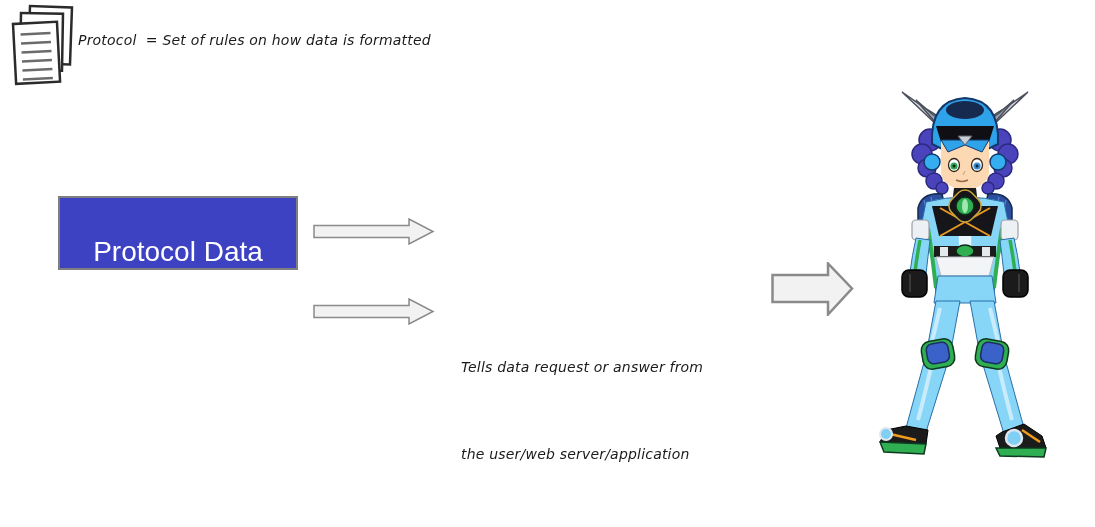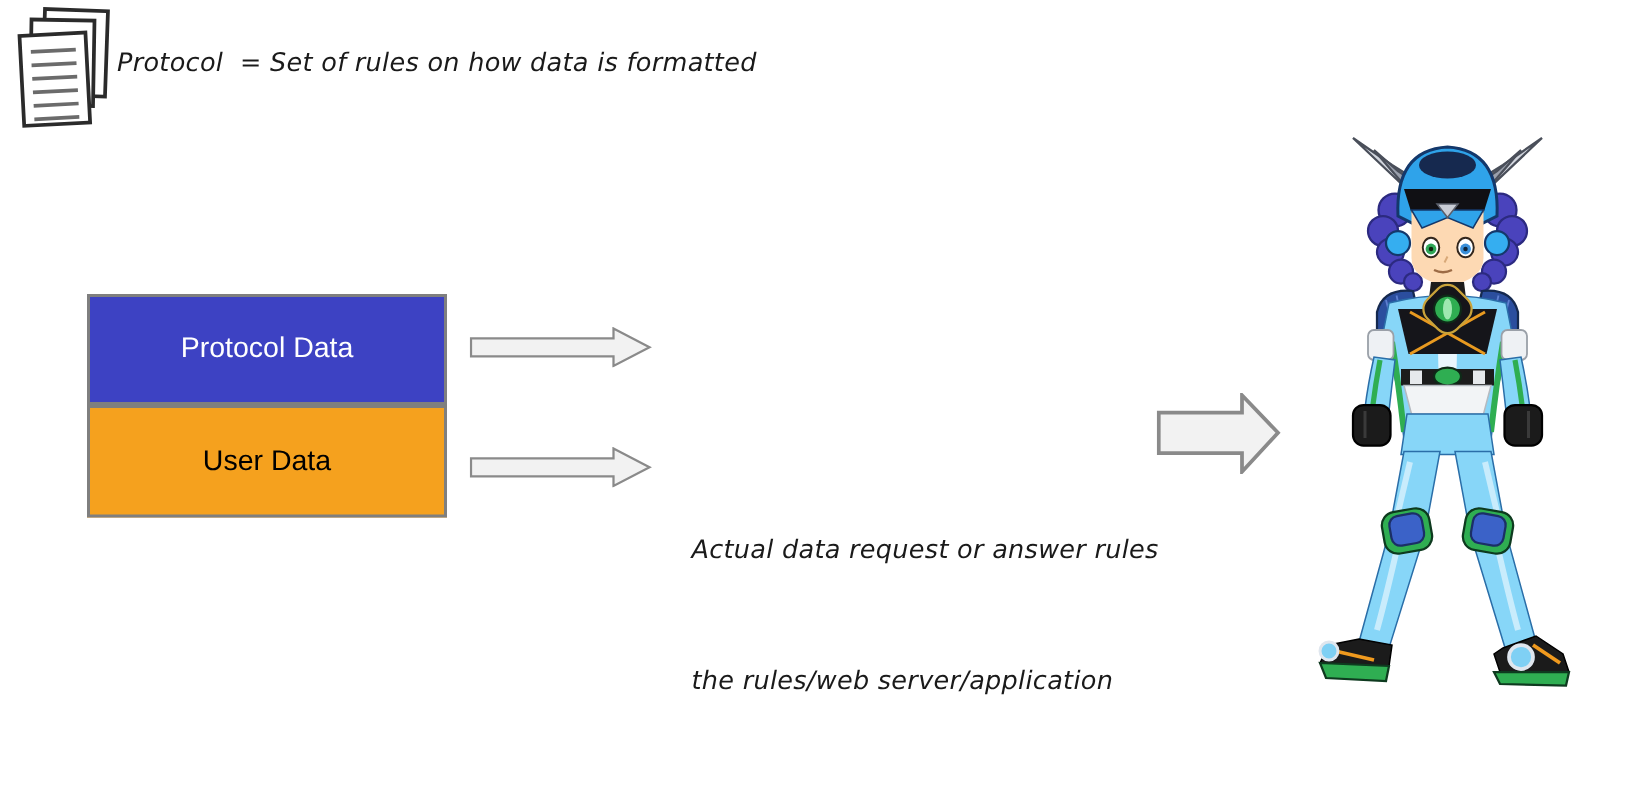--- a/index.html
+++ b/index.html
@@ -9,32 +9,32 @@
     width:1095px; height:527px;
     background:#ffffff;
     overflow:hidden;
     font-family:"DejaVu Sans", sans-serif;
   }
   .hand {
     position:absolute;
     font-family:"DejaVu Sans", sans-serif;
     font-style:italic;
     color:#1a1a1a;
-    font-size:17px;
+    font-size:14px;
     letter-spacing:0.2px;
     white-space:pre;
   }
   .abs { position:absolute; }
   .stack-box {
     position:absolute;
     left:58px; width:240px;
     border:2px solid #7f7f7f;
-    display:flex; align-items:center; justify-content:center;
+    display:flex; align-items:flex-end; justify-content:center;
     font-family:"Liberation Sans", sans-serif;
-    font-size:19px;
+    font-size:28px;
   }
   #protocol-box { top:196px; height:74px; color:#ffffff; }
   #user-box     { top:270px; height:75px; color:#000000; }
   .note { line-height:29px; }
   .caption {
     position:absolute; left:845px; top:472px;
     font-size:16.5px; line-height:28px;
   }
 </style>
 </head>
@@ -62,36 +62,33 @@
     </g>
   </svg>
 
   <div class="hand" style="left:78px;top:32px">Protocol  = Set of rules on how data is formatted</div>
 
 
   <div class="stack-box" id="protocol-box" style="background-color: rgb(61, 66, 195);">
     <span>Protocol Data</span>
   </div>
 
-  <div class="stack-box" id="user-box" style="background-color: rgb(245, 161, 30);">
-    <span>User Data</span>
-  </div>
 
   <svg class="abs" style="left:313px;top:218px" width="122" height="27" viewBox="0 0 122 27">
     <polygon points="1,7.5 96,7.5 96,1 120,13.5 96,26 96,19.5 1,19.5" stroke="#8a8a8a" stroke-width="1.5" fill="#f2f2f2"></polygon>
   </svg>
 
   <svg class="abs" style="left:313px;top:298px" width="122" height="27" viewBox="0 0 122 27">
     <polygon points="1,7.5 96,7.5 96,1 120,13.5 96,26 96,19.5 1,19.5" stroke="#8a8a8a" stroke-width="1.5" fill="#f2f2f2"></polygon>
   </svg>
 
 
   <div class="hand note" style="left:461px;top:295px">
-    <div>Actual data request or answer rules</div>
-    <div>the rules/web server/application</div>
+    <div>Tells data request or answer from</div>
+    <div>the user/web server/application</div>
   </div>
 
   <svg class="abs" style="left:771px;top:262px" width="83" height="54" viewBox="0 0 83 54">
     <polygon points="1.5,13 57,13 57,1.5 81,26.5 57,52.5 57,40 1.5,40" stroke="#8a8a8a" stroke-width="2.5" fill="#f2f2f2"></polygon>
   </svg>
 
   <svg class="abs" style="left:870px;top:88px" width="190" height="375" viewBox="0 0 190 375">
 
     <g fill="#4a43bc" stroke="#2c2a80" stroke-width="1.5">
       <circle cx="60" cy="52" r="11"></circle>

